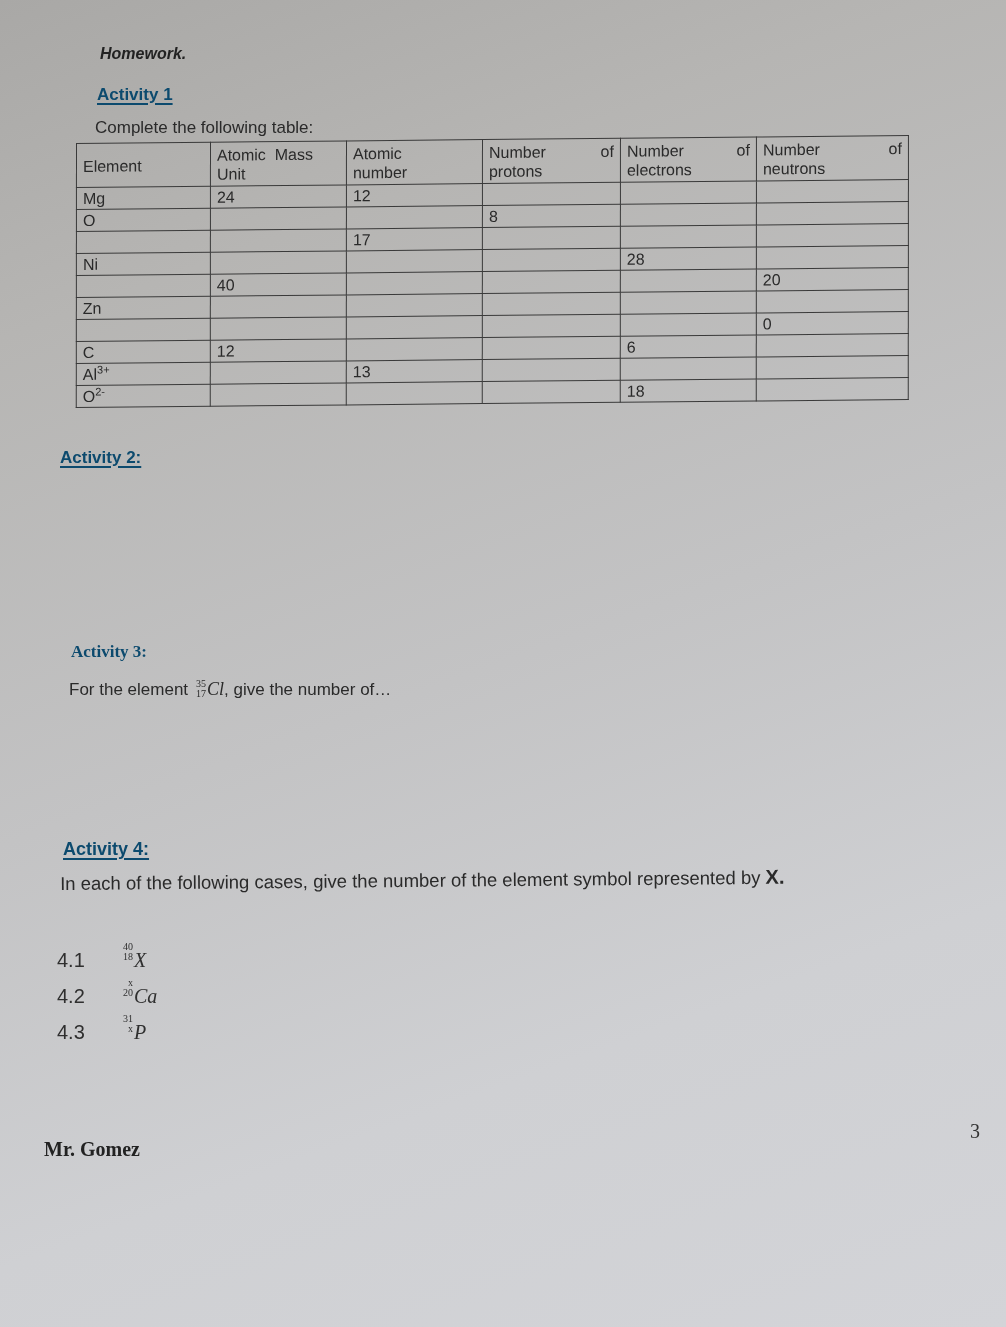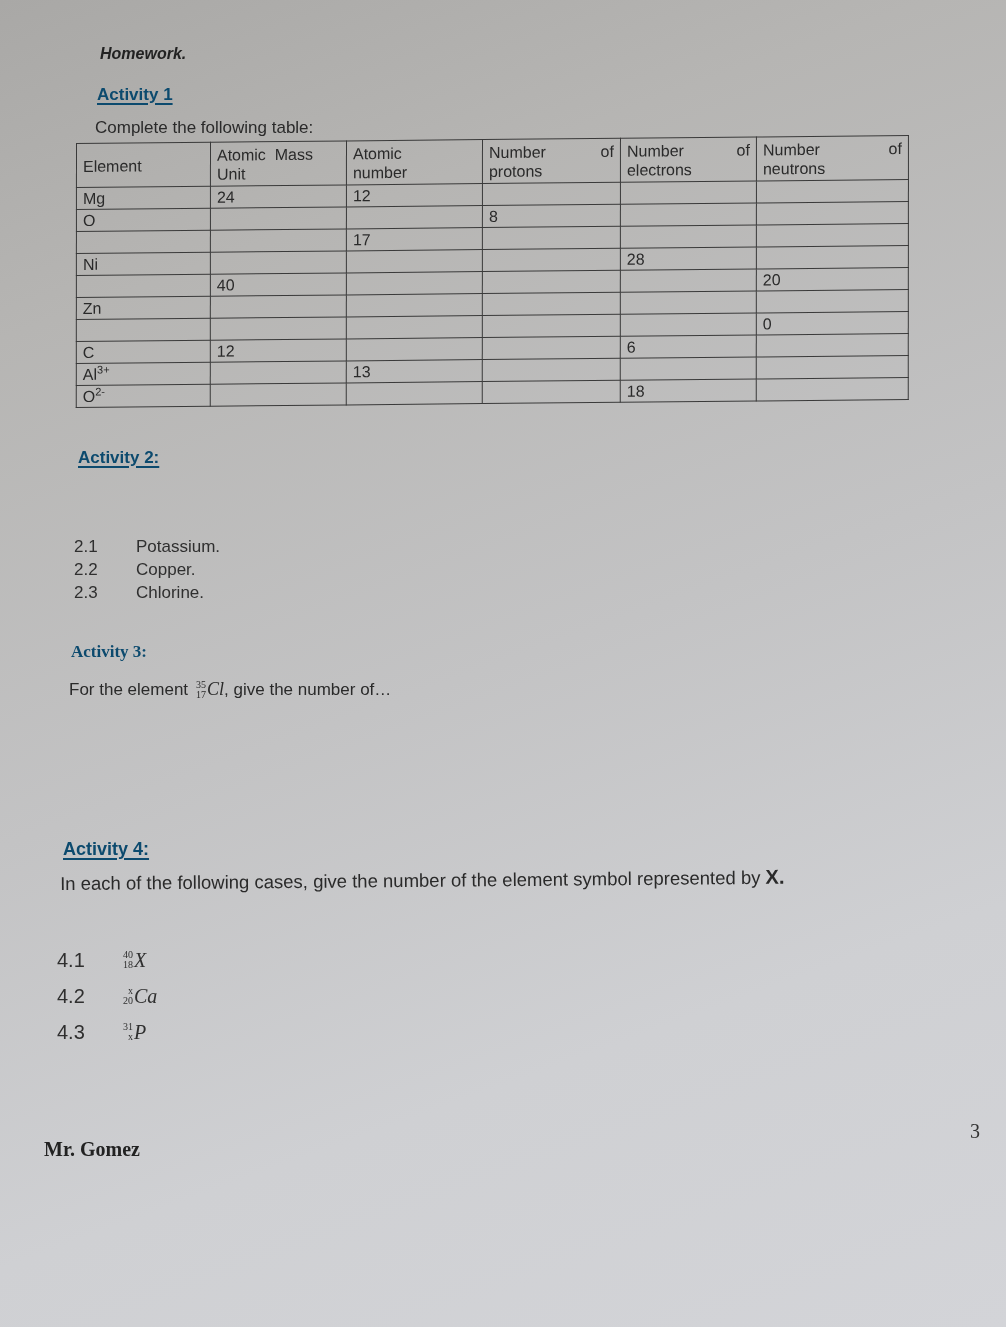--- a/index.html
+++ b/index.html
@@ -78,21 +78,20 @@
     sup.ion { font-size: 11px; vertical-align: super; line-height: 0; }
 
     
     .q-list { font-size: 17px; color: #2f2f2f; }
     .q-row { display: flex; height: 23px; line-height: 23px; }
     .q-num { width: 62px; }
 
     
     .nuclide {
       display: inline-flex;
-      align-items: center;
       font-family: "Liberation Serif", serif;
       font-style: italic;
       vertical-align: middle;
     }
     .nuc-stack {
       display: inline-flex;
       flex-direction: column;
       font-style: normal;
       font-size: 10px;
       line-height: 10px;
@@ -249,35 +248,21 @@
           <td></td>
           <td></td>
           <td></td>
           <td>18</td>
           <td></td>
         </tr>
       </tbody>
     </table>
   </div>
 
-  <div class="abs activity-heading underline" style="left:78px; top:448px;">Activity 2:</div>
-  <div class="abs q-list" style="left:74px; top:535px;">
-    <div class="q-row">
-        <span class="q-num">2.1</span>
-        <span>Potassium.</span>
-      </div>
-    <div class="q-row">
-        <span class="q-num">2.2</span>
-        <span>Copper.</span>
-      </div>
-    <div class="q-row">
-        <span class="q-num">2.3</span>
-        <span>Chlorine.</span>
-      </div>
-  </div>
+  <div class="abs activity-heading underline" style="left:60px; top:448px;">Activity 2:</div>
 
   <div class="abs activity-heading" style="left:71px; top:642px;font-family:Liberation Serif, serif;">Activity 3:</div>
   <div class="abs instruction" style="left:69px; top:679px; display:flex; align-items:center;">
     <span>For the element</span>
     <span style="width:8px"></span>
     <span class="nuclide">
       <span class="nuc-stack">
           <span>35</span>
           <span>17</span>
         </span>

